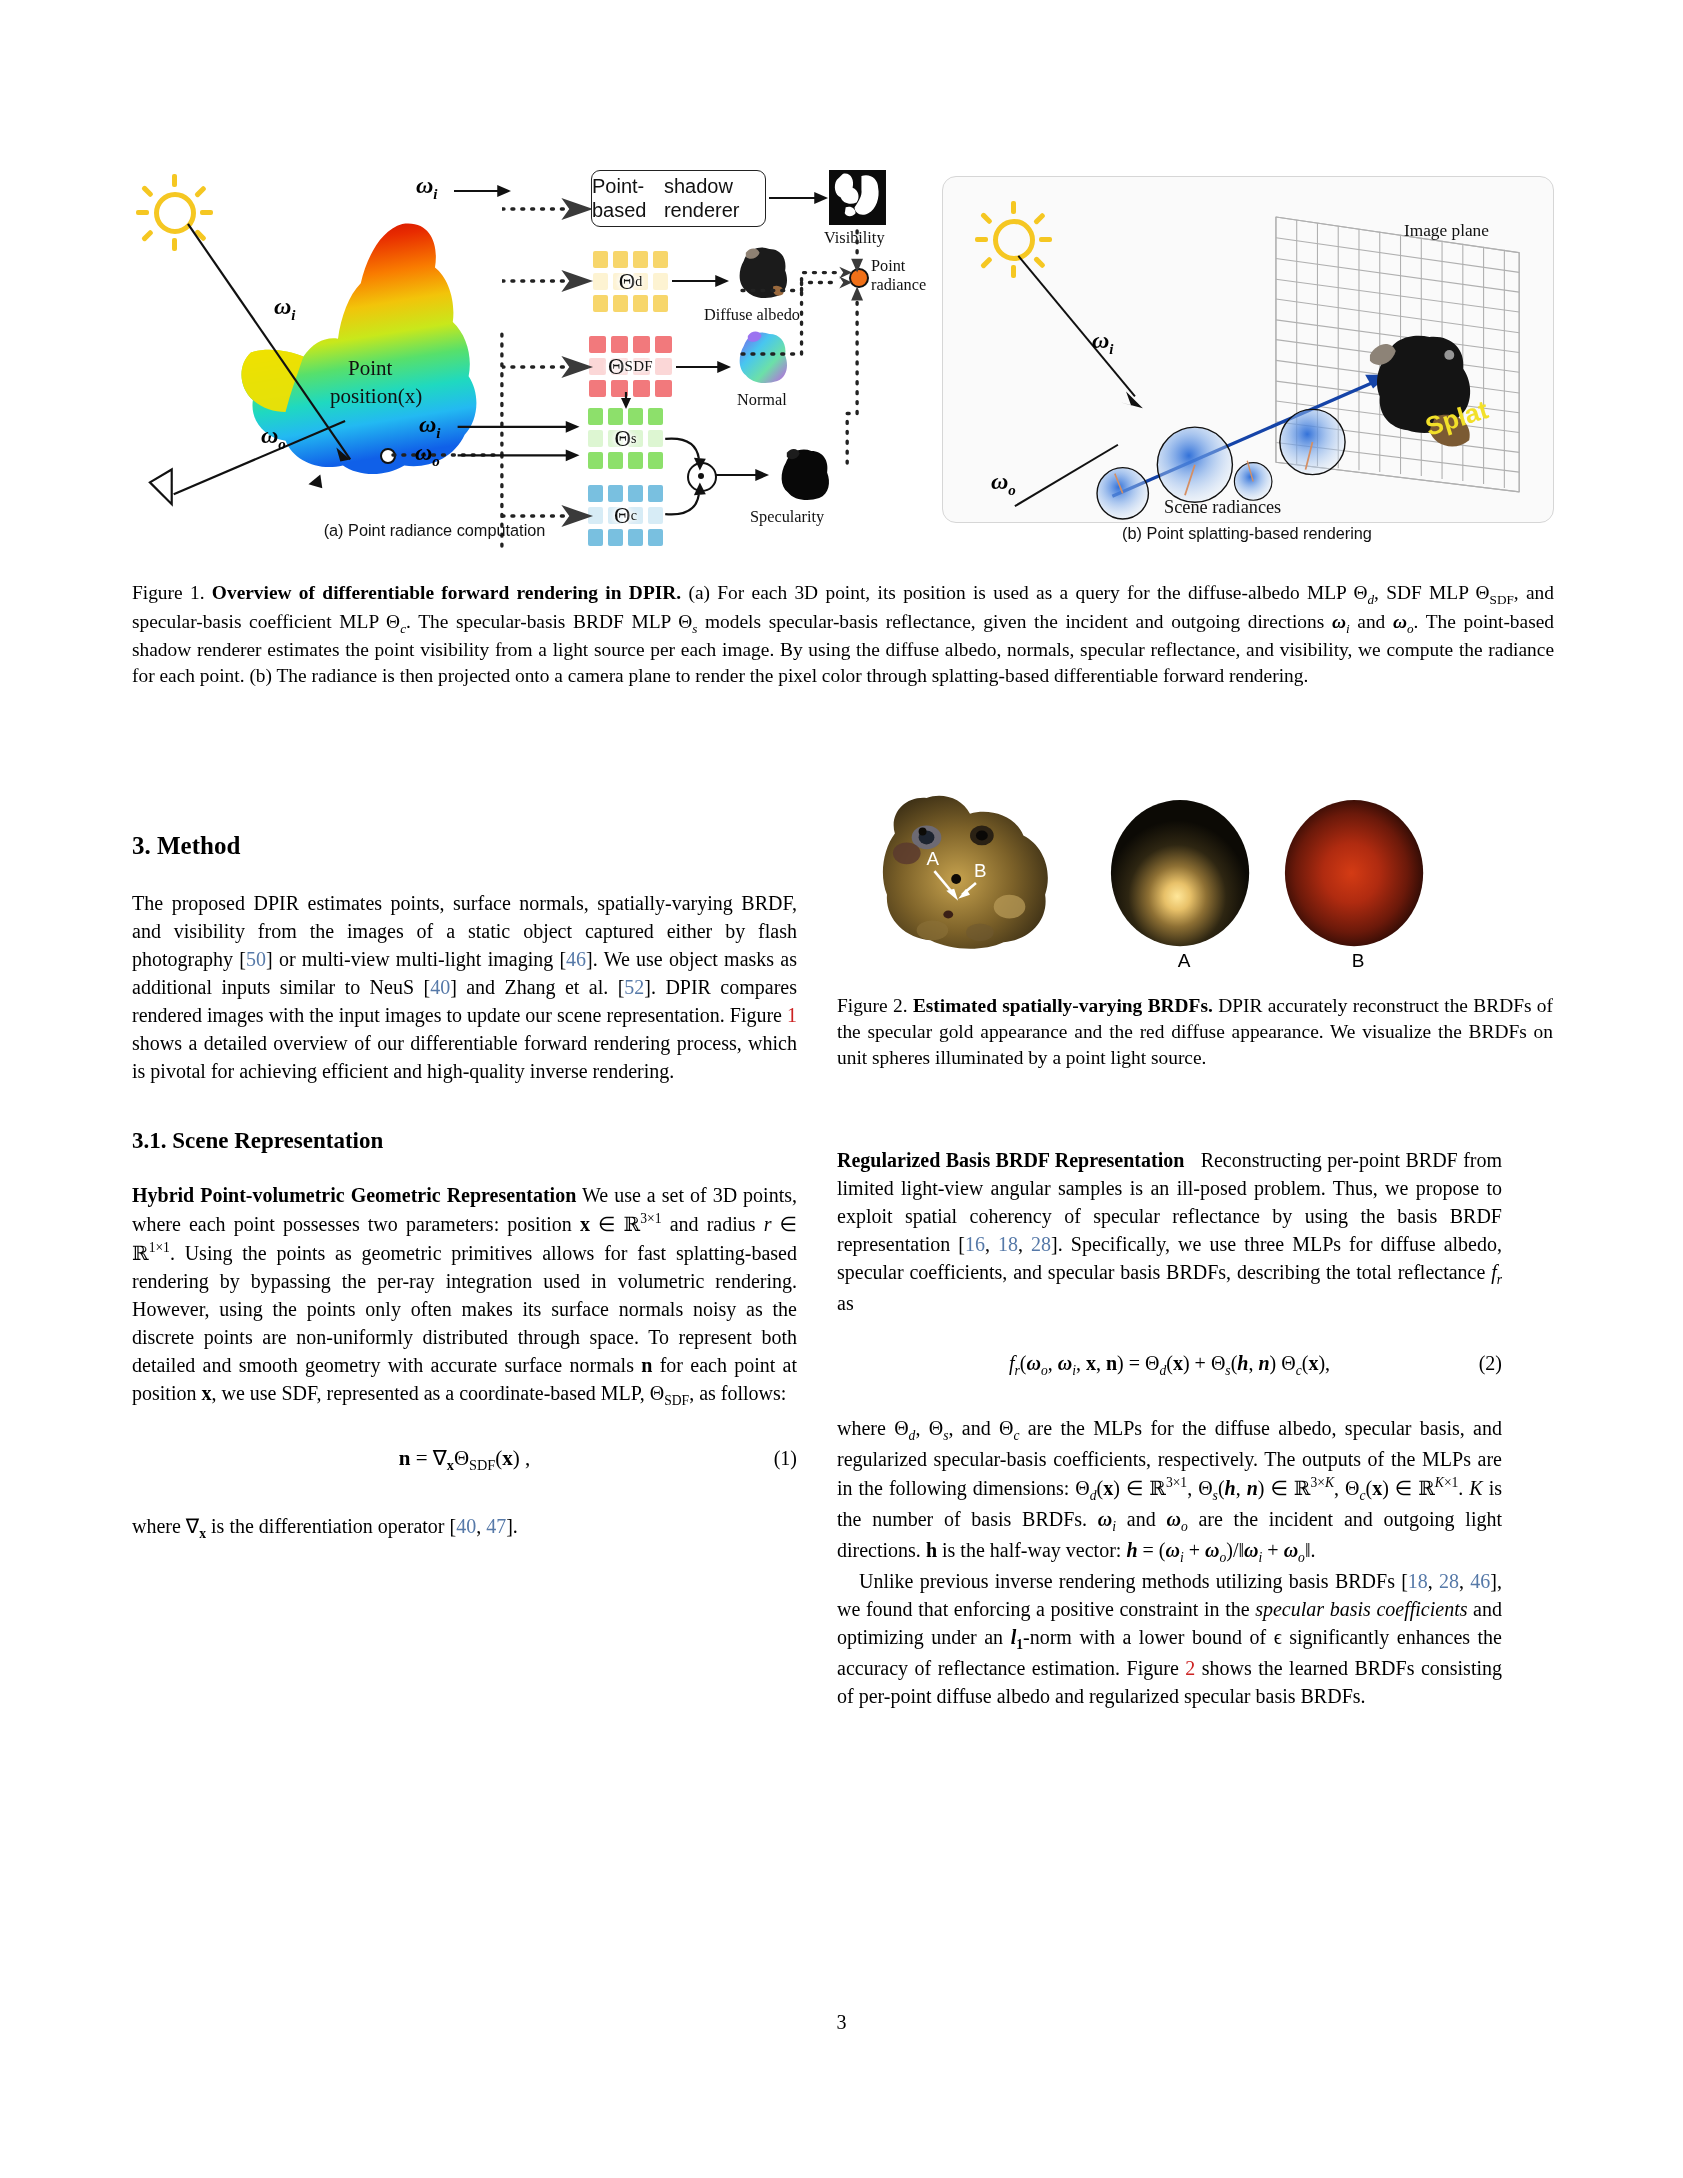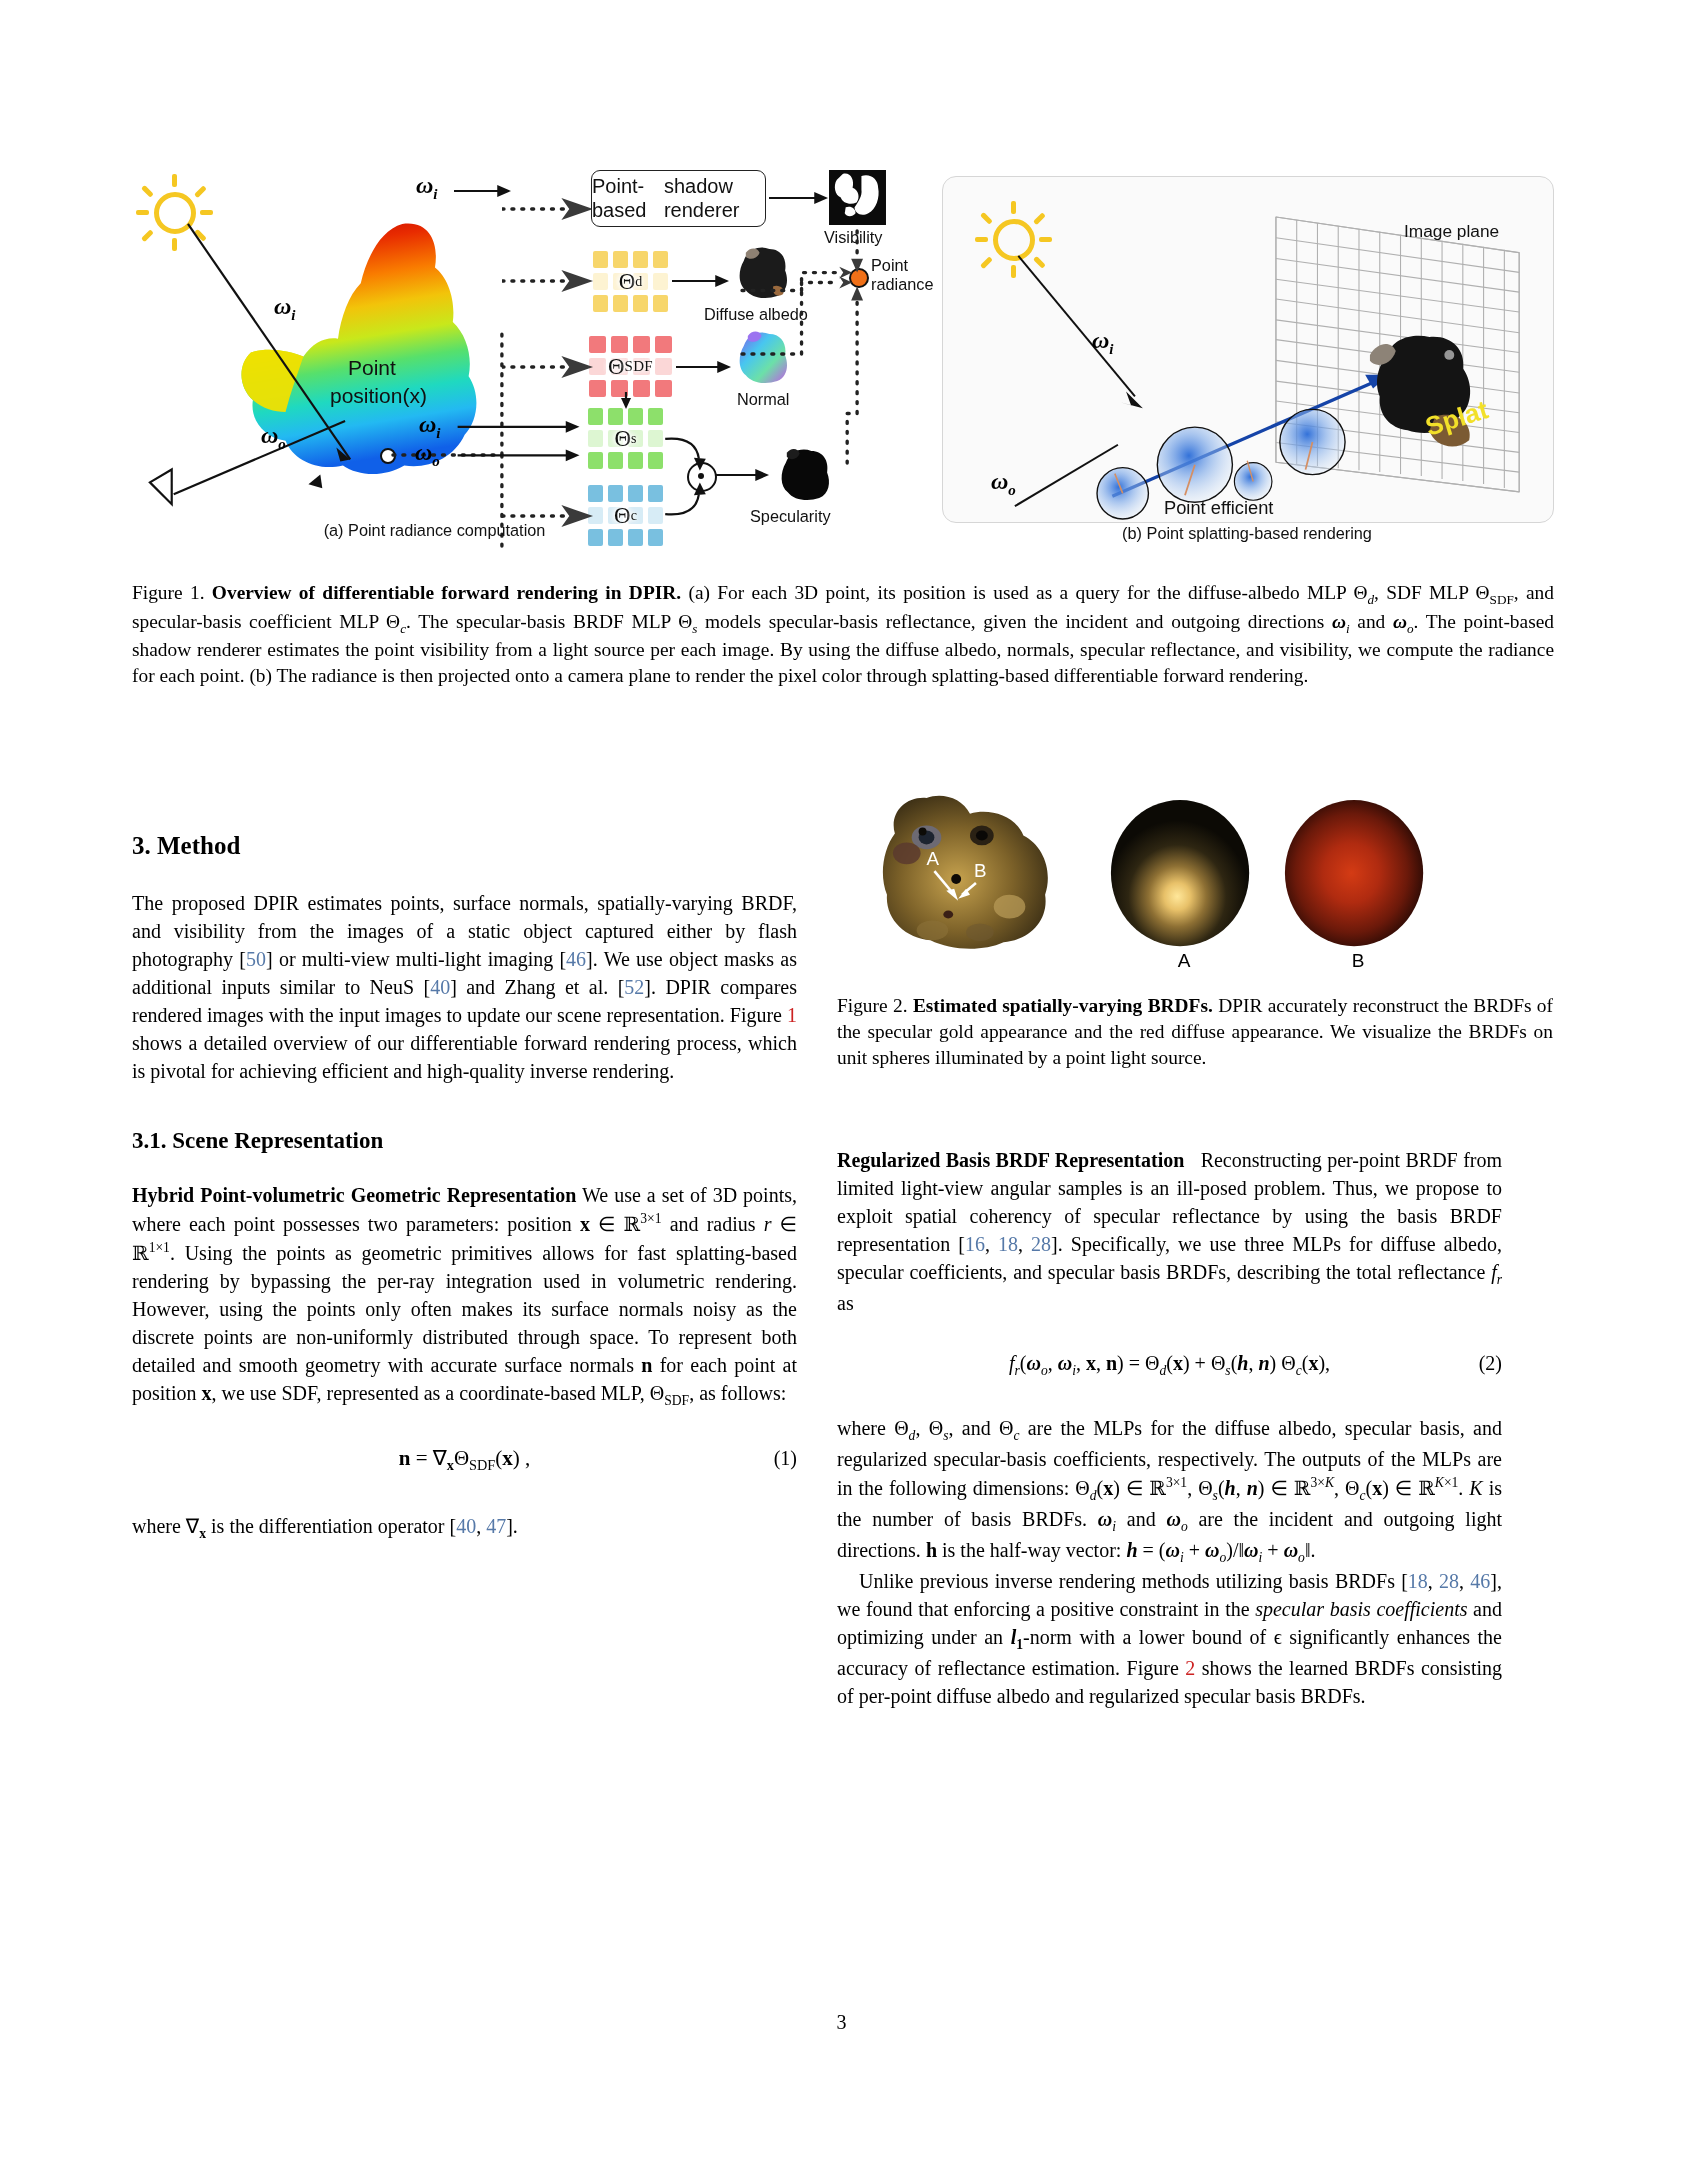--- a/index.html
+++ b/index.html
@@ -13,21 +13,21 @@
   }
   .page{position:absolute;left:0;top:0;width:1683px;height:2178px;}
 
   
   #figure1-block{position:absolute;left:132px;top:170px;width:1420px;height:396px;}
   #fig1-panel-a{position:absolute;left:0;top:0;width:797px;height:368px;}
   #fig1-panel-b{position:absolute;left:810px;top:6px;width:610px;height:345px;
      border:1.4px solid #d6d6d6;border-radius:14px;background:#fafafa;overflow:hidden;}
 
   .cap-small{font-family:"Liberation Sans",sans-serif;font-size:16.3px;color:#111;text-align:center;}
-  .sublabel{position:absolute;font-family:Liberation Sans, sans-serif;font-size:16.3px;color:#111;white-space:nowrap;}
+  .sublabel{position:absolute;font-family:Liberation Serif, serif;font-size:16.3px;color:#111;white-space:nowrap;}
 
   
   .sun{position:absolute;}
   .sun .core{position:absolute;border:5px solid #F5C722;border-radius:50%;}
   .sun .ray{position:absolute;background:#F5C722;border-radius:2px;}
 
   
   .pcloud{position:absolute;}
 
   
@@ -447,21 +447,21 @@
         <line x1="56" y1="140" x2="48" y2="120" stroke="#d58f63" stroke-width="1.6"></line>
         <circle cx="129" cy="111" r="38" fill="url(#bg1)" stroke="#111" stroke-width="1.4"></circle>
         <line x1="129" y1="111" x2="119" y2="142" stroke="#d58f63" stroke-width="1.8"></line>
         <circle cx="188" cy="128" r="19" fill="url(#bg1)" stroke="#111" stroke-width="1.2"></circle>
         <line x1="188" y1="128" x2="182" y2="107" stroke="#d58f63" stroke-width="1.4"></line>
         <circle cx="248" cy="88" r="33" fill="url(#bg1)" stroke="#111" stroke-width="1.4"></circle>
         <line x1="248" y1="88" x2="241" y2="116" stroke="#d58f63" stroke-width="1.8"></line>
       </svg>
 
       <div class="sublabel" style="left:221px;top:320px;font-size:18.3px;">
-        <span>Point efficient</span>
+        <span>Scene radiances</span>
       </div>
 
       <svg style="position:absolute;left:421px;top:156px;" width="124" height="144" viewBox="0 0 125 145">
         <path d="M24 22 C28 6 48 0 66 4 C88 2 102 16 100 36 C110 50 110 74 96 84
                  C86 100 62 104 44 98 C26 96 14 82 16 64 C10 50 14 32 24 22 Z" fill="#141414"></path>
         <path d="M6 22 C14 8 28 8 32 18 C28 32 12 36 6 28 Z" fill="#8d8377"></path>
         <path d="M72 84 C92 78 110 90 106 108 C92 120 70 114 66 98 Z" fill="#7b5a33"></path>
         <circle cx="86" cy="22" r="5" fill="#cfcfcf" opacity="0.7"></circle>
       </svg>
       <div style="position:absolute;left:482px;top:226px;font-family:'Liberation Sans',sans-serif;

